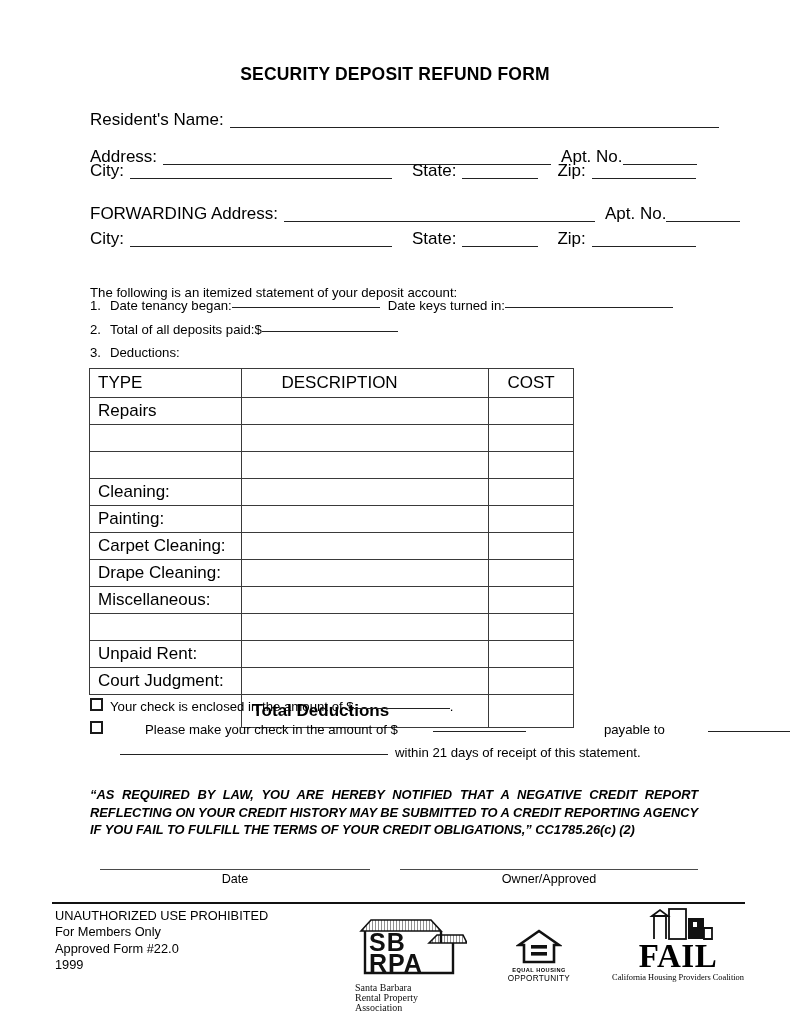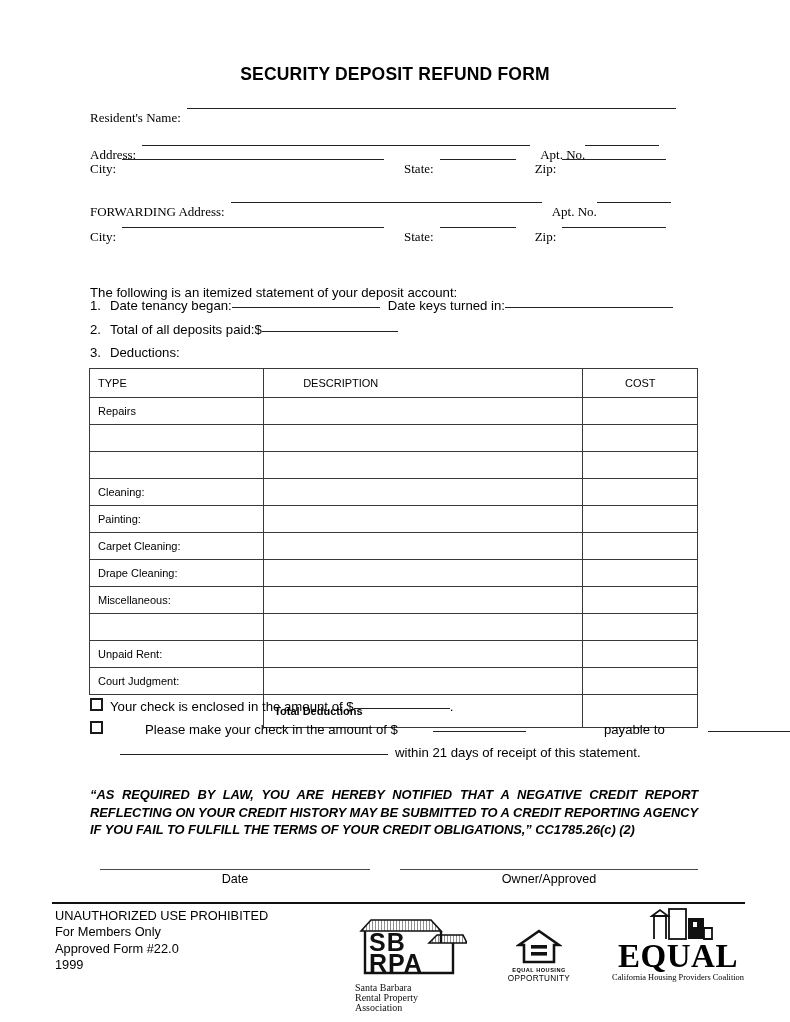--- a/index.html
+++ b/index.html
@@ -30,24 +30,23 @@
     text-align: center;
     font-size: 17.5px;
     font-weight: bold;
     letter-spacing: 0.2px;
   }
 
   
   .row {
     position: absolute;
     display: flex;
-    align-items: flex-start;
-    font-size: 13px;
+    align-items: flex-end;
+    font-size: 17px;
     white-space: nowrap;
-    font-family: Liberation Serif, serif;
   }
   .lbl { flex: none; }
   .rule {
     display: inline-block;
     border-bottom: 1.6px solid #222;
     height: 0;
     position: relative;
     top: -2px;
   }
   .gap { display: inline-block; }
@@ -67,23 +66,23 @@
   .num {
     flex: none;
     width: 20px;
   }
 
   
   .tbl {
     position: absolute;
     left: 89px;
     top: 368px;
-    width: 609px;
+    width: 485px;
     border-collapse: collapse;
-    font-size: 11px;
+    font-size: 17px;
   }
   .tbl td, .tbl th {
     border: 1.3px solid #3a3a3a;
     height: 22px;
     padding: 2px 0 2px 8px;
     text-align: left;
     font-weight: normal;
     vertical-align: middle;
   }
   .tbl .c-type  { width: 179px; }
@@ -423,17 +422,17 @@
 
       <polygon points="14,8 22,2 30,8" fill="none" stroke="#111" stroke-width="1.8"></polygon>
       <path d="M16,8 L16,31 M28,8 L28,31" stroke="#111" stroke-width="1.8" fill="none"></path>
 
       <rect x="31" y="1" width="17" height="30" fill="none" stroke="#111" stroke-width="1.8"></rect>
 
       <path d="M50,10 L66,10 L66,31 L50,31 Z" fill="#111"></path>
       <rect x="55" y="14" width="4" height="5" fill="#fff"></rect>
       <path d="M66,20 L74,20 L74,31 L66,31 Z" fill="none" stroke="#111" stroke-width="1.8"></path>
     </svg>
-    <div class="chpc-word">EQUAL</div>
+    <div class="chpc-word">FAIL</div>
     <div class="chpc-cap">California Housing Providers Coalition</div>
   </div>
 
 </div>
 
 </body></html>

